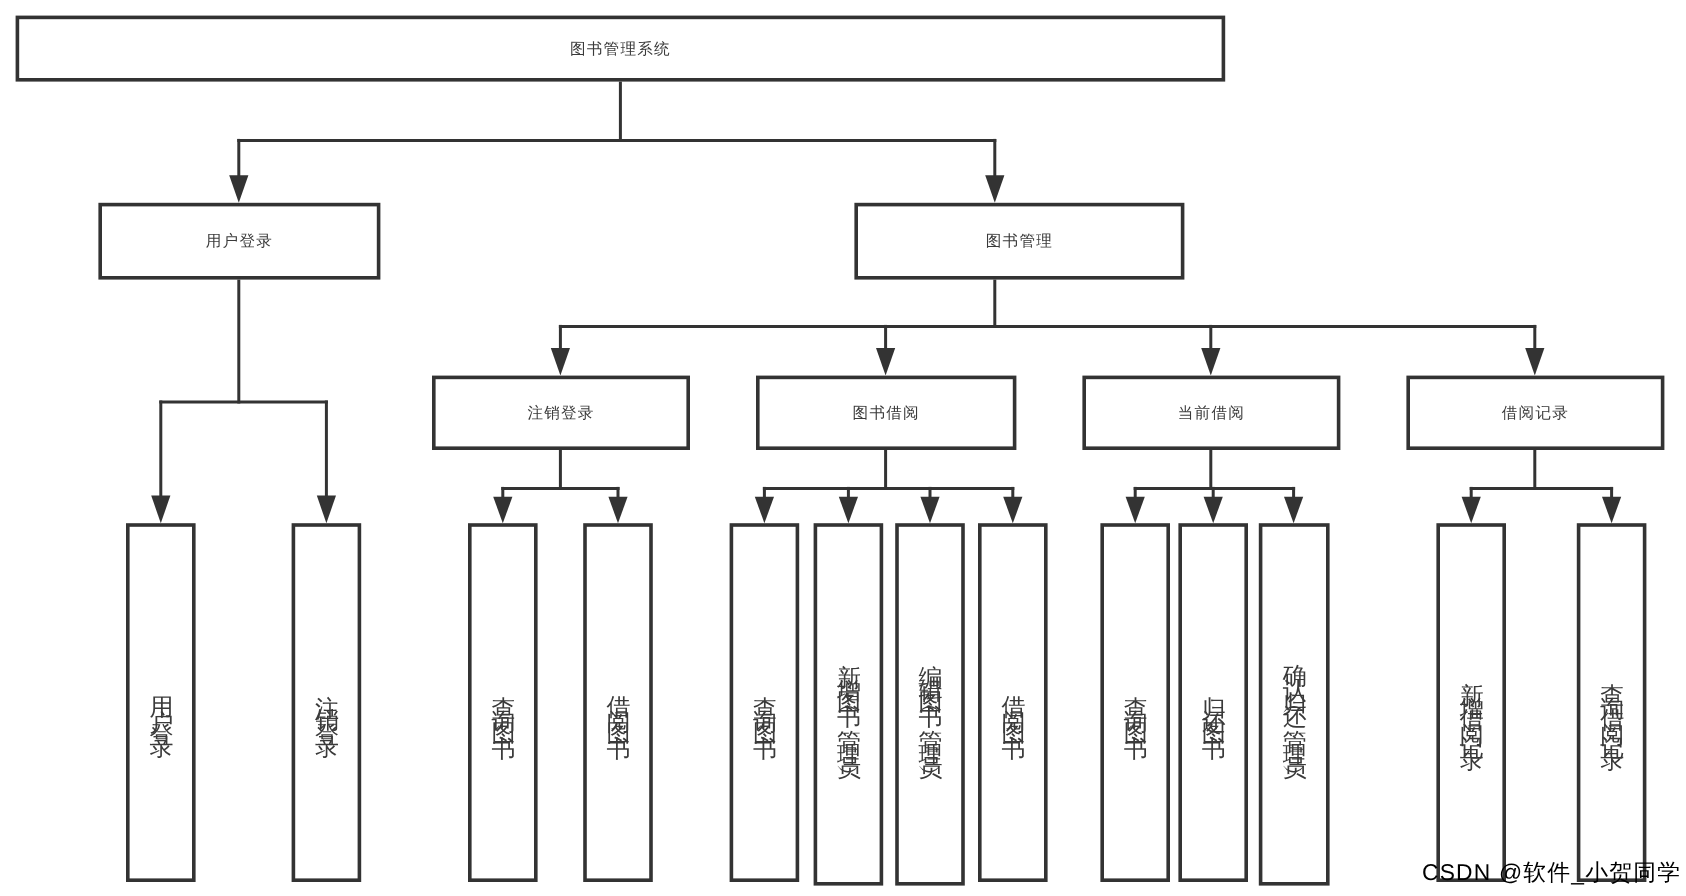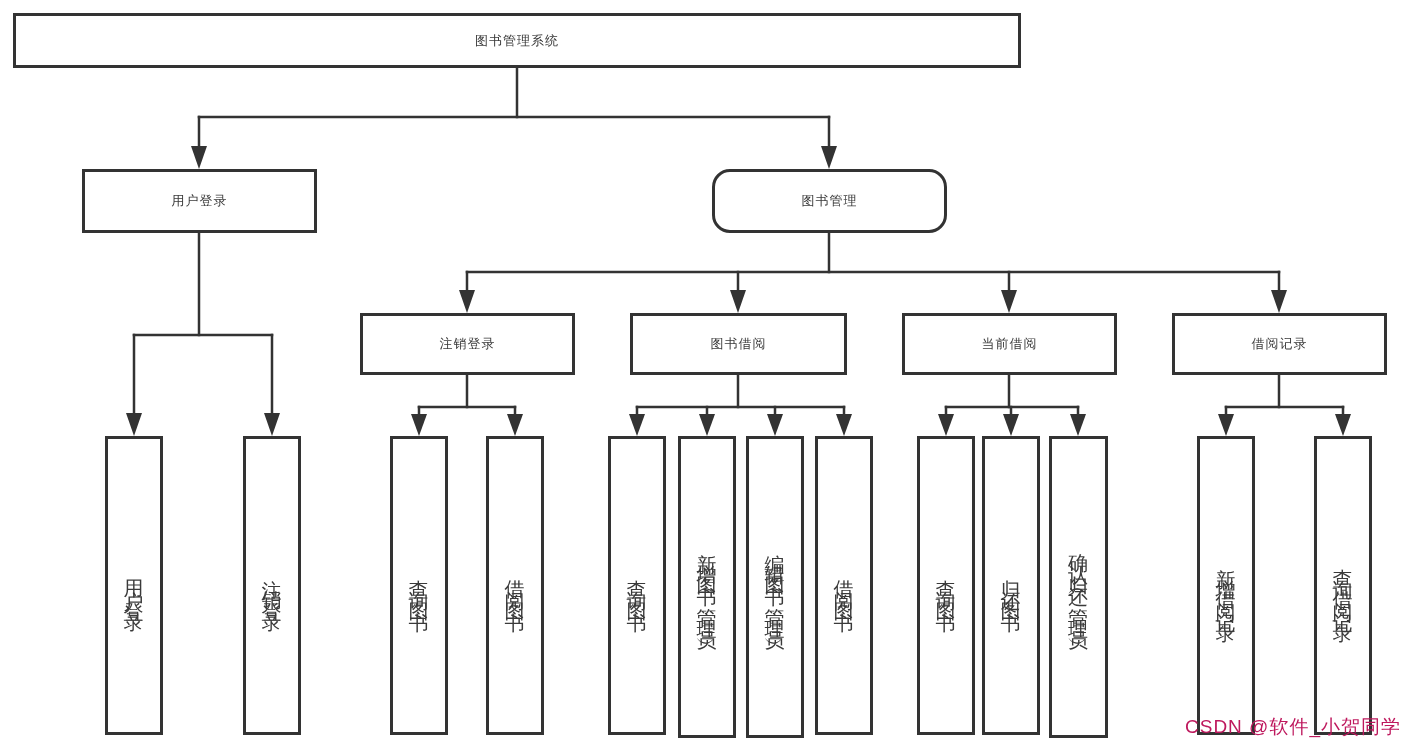--- a/index.html
+++ b/index.html
@@ -42,21 +42,21 @@
     font-size: 20px;
     letter-spacing: 11px;
     line-height: 1;
   }
   .watermark {
     position: absolute;
     left: 1185px;
     top: 714px;
     font-size: 19px;
     letter-spacing: 1px;
-    color: #be185d;
+    color: #000000;
     white-space: nowrap;
     z-index: 3;
   }
 </style>
 </head>
 <body>
 
 <div class="canvas">
 
   <svg class="connectors" width="1405" height="747" viewBox="0 0 1405 747" stroke="#333333" stroke-width="2.5" fill="#333333" stroke-linecap="square">
@@ -132,21 +132,21 @@
       <polygon points="1218,414 1234,414 1226,436" stroke="none"></polygon>
       <line x1="1343" y1="407" x2="1343" y2="416"></line>
       <polygon points="1335,414 1351,414 1343,436" stroke="none"></polygon>
     </g>
   </svg>
 
   <div class="node h-node" style="left:13px; top:13px; width:1008px; height:55px;">图书管理系统</div>
 
   <div class="node h-node" style="left:82px; top:169px; width:235px; height:64px;">用户登录</div>
 
-  <div class="node h-node" style="left:712px; top:169px; width:235px; height:64px;border-radius:18px;">图书管理</div>
+  <div class="node h-node" style="left:712px; top:169px; width:275px; height:64px;">图书管理</div>
 
   <div class="node h-node" style="left:360px; top:313px; width:215px; height:62px;">注销登录</div>
 
   <div class="node h-node" style="left:630px; top:313px; width:217px; height:62px;">图书借阅</div>
 
   <div class="node h-node" style="left:902px; top:313px; width:215px; height:62px;">当前借阅</div>
 
   <div class="node h-node" style="left:1172px; top:313px; width:215px; height:62px;">借阅记录</div>
 
   <div class="node v-node" style="left:105px; top:436px; width:58px; height:299px;">用户登录</div>

